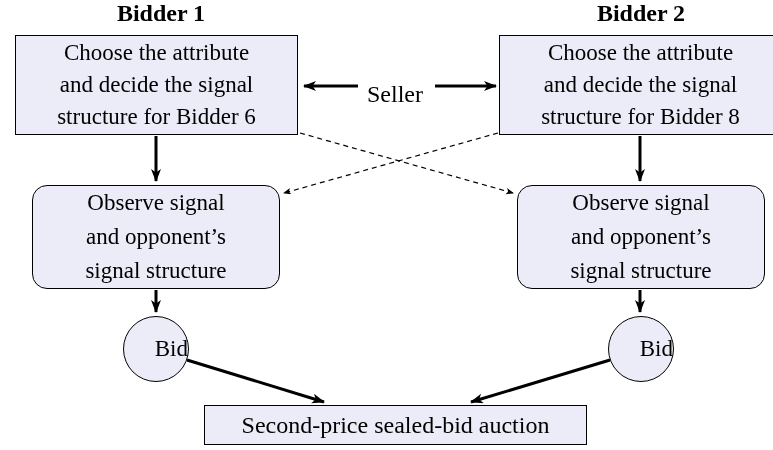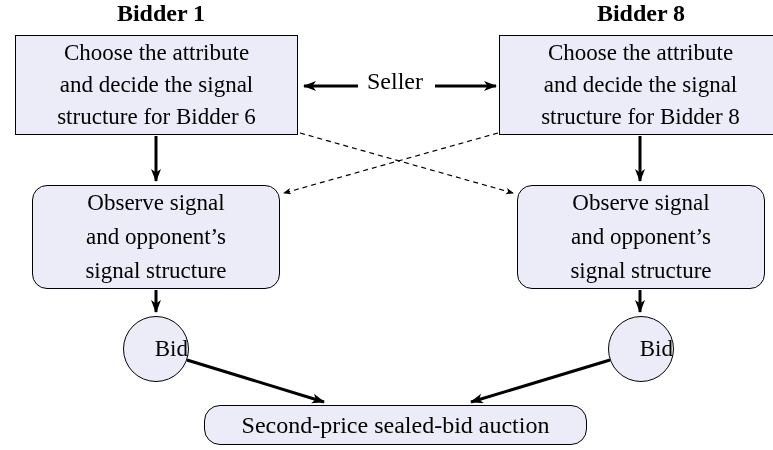--- a/index.html
+++ b/index.html
@@ -20,21 +20,21 @@
     box-sizing: border-box;
     display: flex;
     flex-direction: column;
     align-items: center;
     justify-content: center;
     text-align: center;
   }
   .choose { font-size: 23px; line-height: 32px; }
   .observe { font-size: 23px; line-height: 34px; border-radius: 15px; }
   .circle { border-radius: 50%; font-size: 23px; align-items: flex-end; }
-  .auction { font-size: 24px; border-radius: 16px; }
+  .auction { font-size: 24px; }
   .hdr {
     position: absolute;
     font-weight: bold;
     font-size: 24px;
     transform: translateX(-50%);
     white-space: nowrap;
   }
   .seller-label {
     position: absolute;
     font-size: 24px;
@@ -72,23 +72,23 @@
     <line class="edge dashed" x1="486" y1="133" x2="272" y2="193" marker-end="url(#arrowThin)"></line>
 
     <line class="edge thick" x1="144" y1="290" x2="144" y2="312" marker-end="url(#arrowThick)"></line>
     <line class="edge thick" x1="628" y1="290" x2="628" y2="312" marker-end="url(#arrowThick)"></line>
 
     <line class="edge thick" x1="175" y1="360" x2="312" y2="402" marker-end="url(#arrowThick)"></line>
     <line class="edge thick" x1="598" y1="360" x2="459" y2="402" marker-end="url(#arrowThick)"></line>
   </svg>
 
   <div class="hdr" style="left:149px; top:0px;">Bidder 1</div>
-  <div class="hdr" style="left:629px; top:0px;">Bidder 8</div>
+  <div class="hdr" style="left:629px; top:0px;">Bidder 2</div>
 
-  <div class="seller-label" style="left:383px; top:68px;">Seller</div>
+  <div class="seller-label" style="left:383px; top:81px;">Seller</div>
 
   <div class="node choose" style="left:3px; top:35px; width:283px; height:100px;">
     <div>Choose the attribute</div>
     <div>and decide the signal</div>
     <div>structure for Bidder 6</div>
   </div>
   <div class="node choose" style="left:487px; top:35px; width:283px; height:100px;">
     <div>Choose the attribute</div>
     <div>and decide the signal</div>
     <div>structure for Bidder 8</div>

